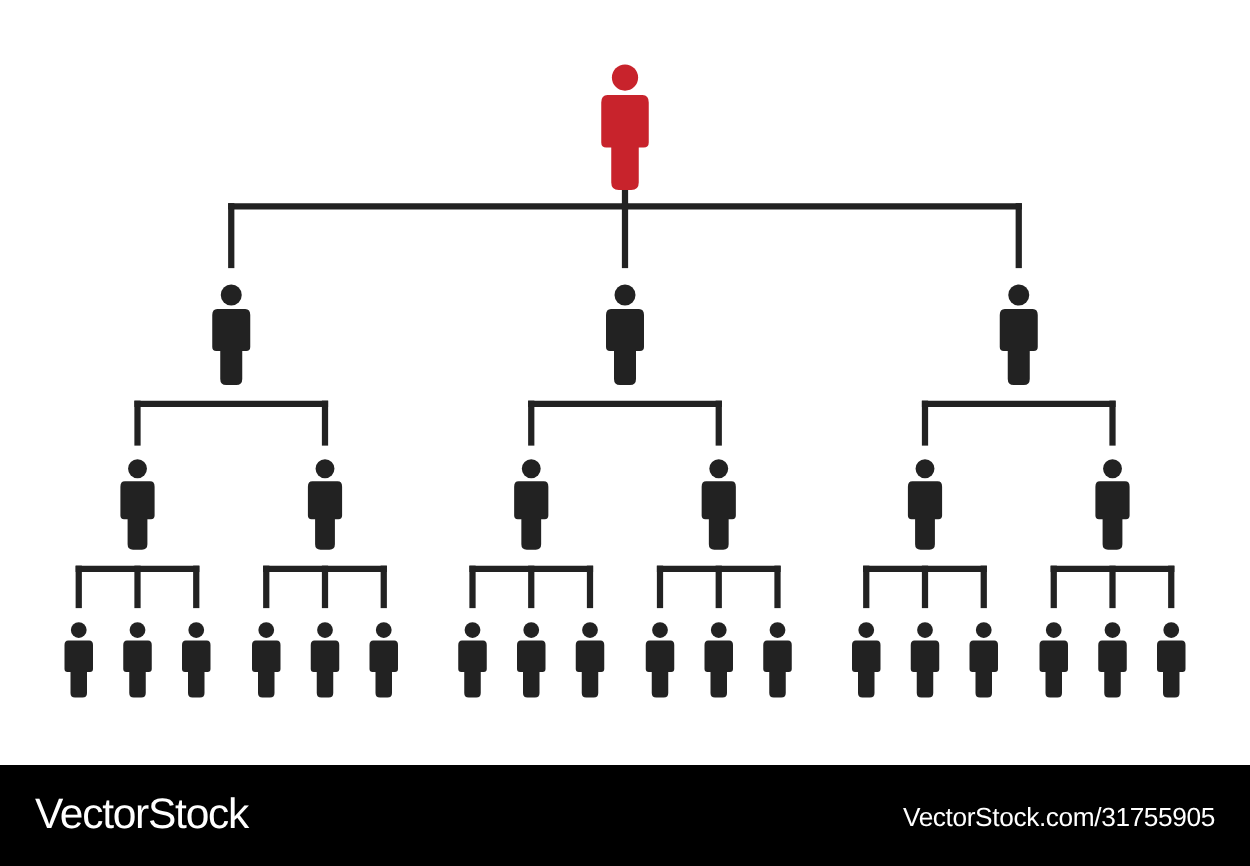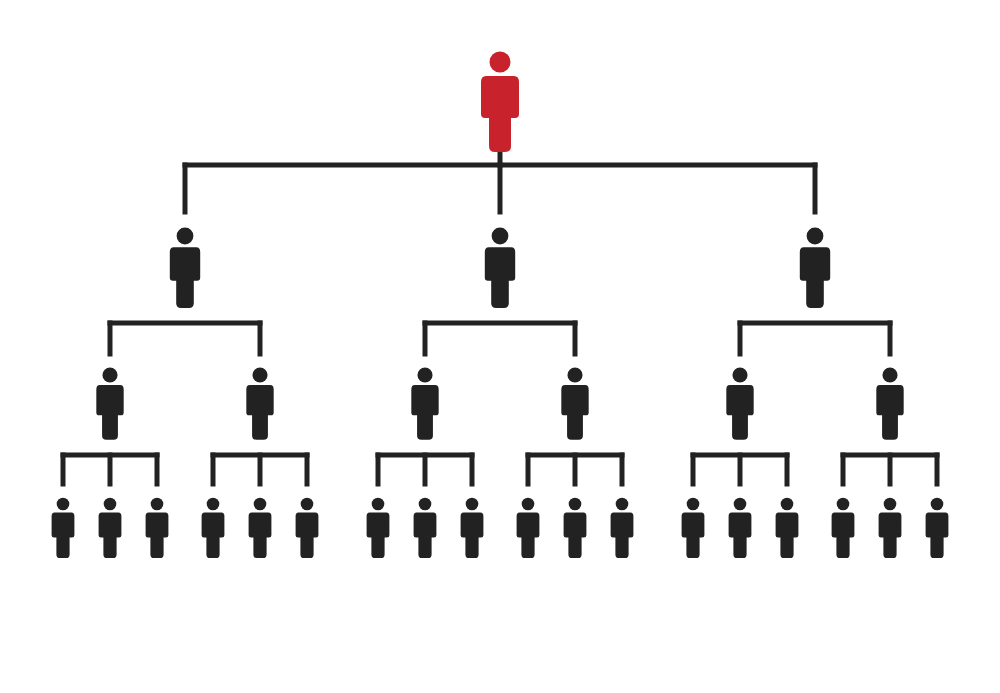--- a/index.html
+++ b/index.html
@@ -163,13 +163,17 @@
           <circle cx="0" cy="0" r="10.5" fill="#222222"></circle>
           <path d="M-14,14 Q-19,14 -19,20 L-19,52 Q-19,56 -15,56 L-11,56 L-11,84 Q-11,90 -5,90 L5,90 Q11,90 11,84 L11,56 L15,56 Q19,56 19,52 L19,20 Q19,14 14,14 Z" fill="#222222"></path>
         </g>
         <g transform="translate(937,504) scale(0.6)">
           <circle cx="0" cy="0" r="10.5" fill="#222222"></circle>
           <path d="M-14,14 Q-19,14 -19,20 L-19,52 Q-19,56 -15,56 L-11,56 L-11,84 Q-11,90 -5,90 L5,90 Q11,90 11,84 L11,56 L15,56 Q19,56 19,52 L19,20 Q19,14 14,14 Z" fill="#222222"></path>
         </g>
       </g>
   </svg>
 
+  <div class="footer">
+    <span class="brand">VectorStock</span>
+    <span class="ref">VectorStock.com/31755905</span>
+  </div>
 </div>
 
 </body></html>

